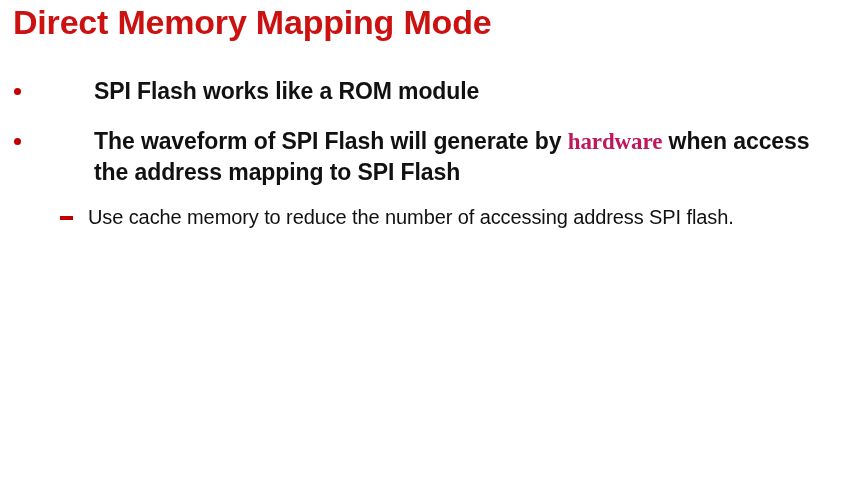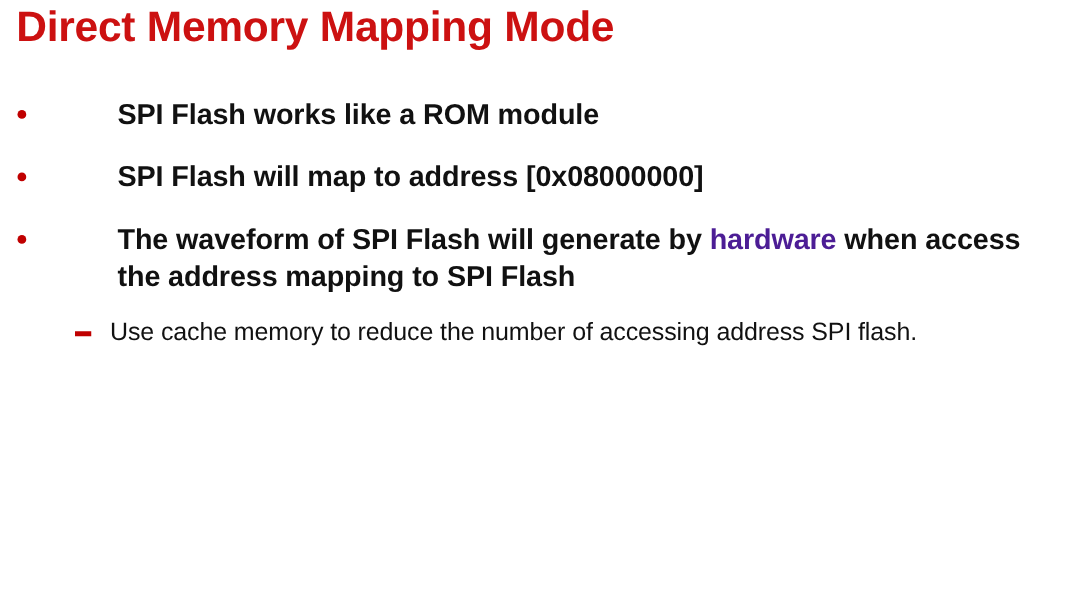--- a/index.html
+++ b/index.html
@@ -53,21 +53,22 @@
   .l1-text {
     font-size: 23px;
     font-weight: bold;
     color: #111111;
     line-height: 30px;
     letter-spacing: -0.1px;
     padding-right: 8px;
     margin-left: 48px;
   }
   .l1-text .hl {
-    color: #4c1d95;
+    color: #be185d;
+    font-family: Liberation Serif, serif;
   }
   .l2-item {
     position: relative;
     padding-left: 88px;
     margin-top: 6px;
     margin-bottom: 8px;
   }
   .l2-item .dash {
     position: absolute;
     left: 60px;
@@ -96,24 +97,20 @@
 
   <div class="slide-title">Direct Memory Mapping Mode</div>
 
   <div class="body-list">
 
     <div class="l1-item sp-a">
       <span class="dot"></span>
       <div class="l1-text">SPI Flash works like a ROM module</div>
     </div>
 
-    <div class="l1-item sp-a">
-      <span class="dot"></span>
-      <div class="l1-text">SPI Flash will map to address [0x08000000]</div>
-    </div>
 
     <div class="l1-item sp-b">
       <span class="dot"></span>
       <div class="l1-text wrap-narrow"><span>The waveform of SPI Flash will generate by </span><span class="hl">hardware</span><span> when access the address mapping to SPI Flash</span></div>
     </div>
 
 
 
 
     <div class="l2-item">

